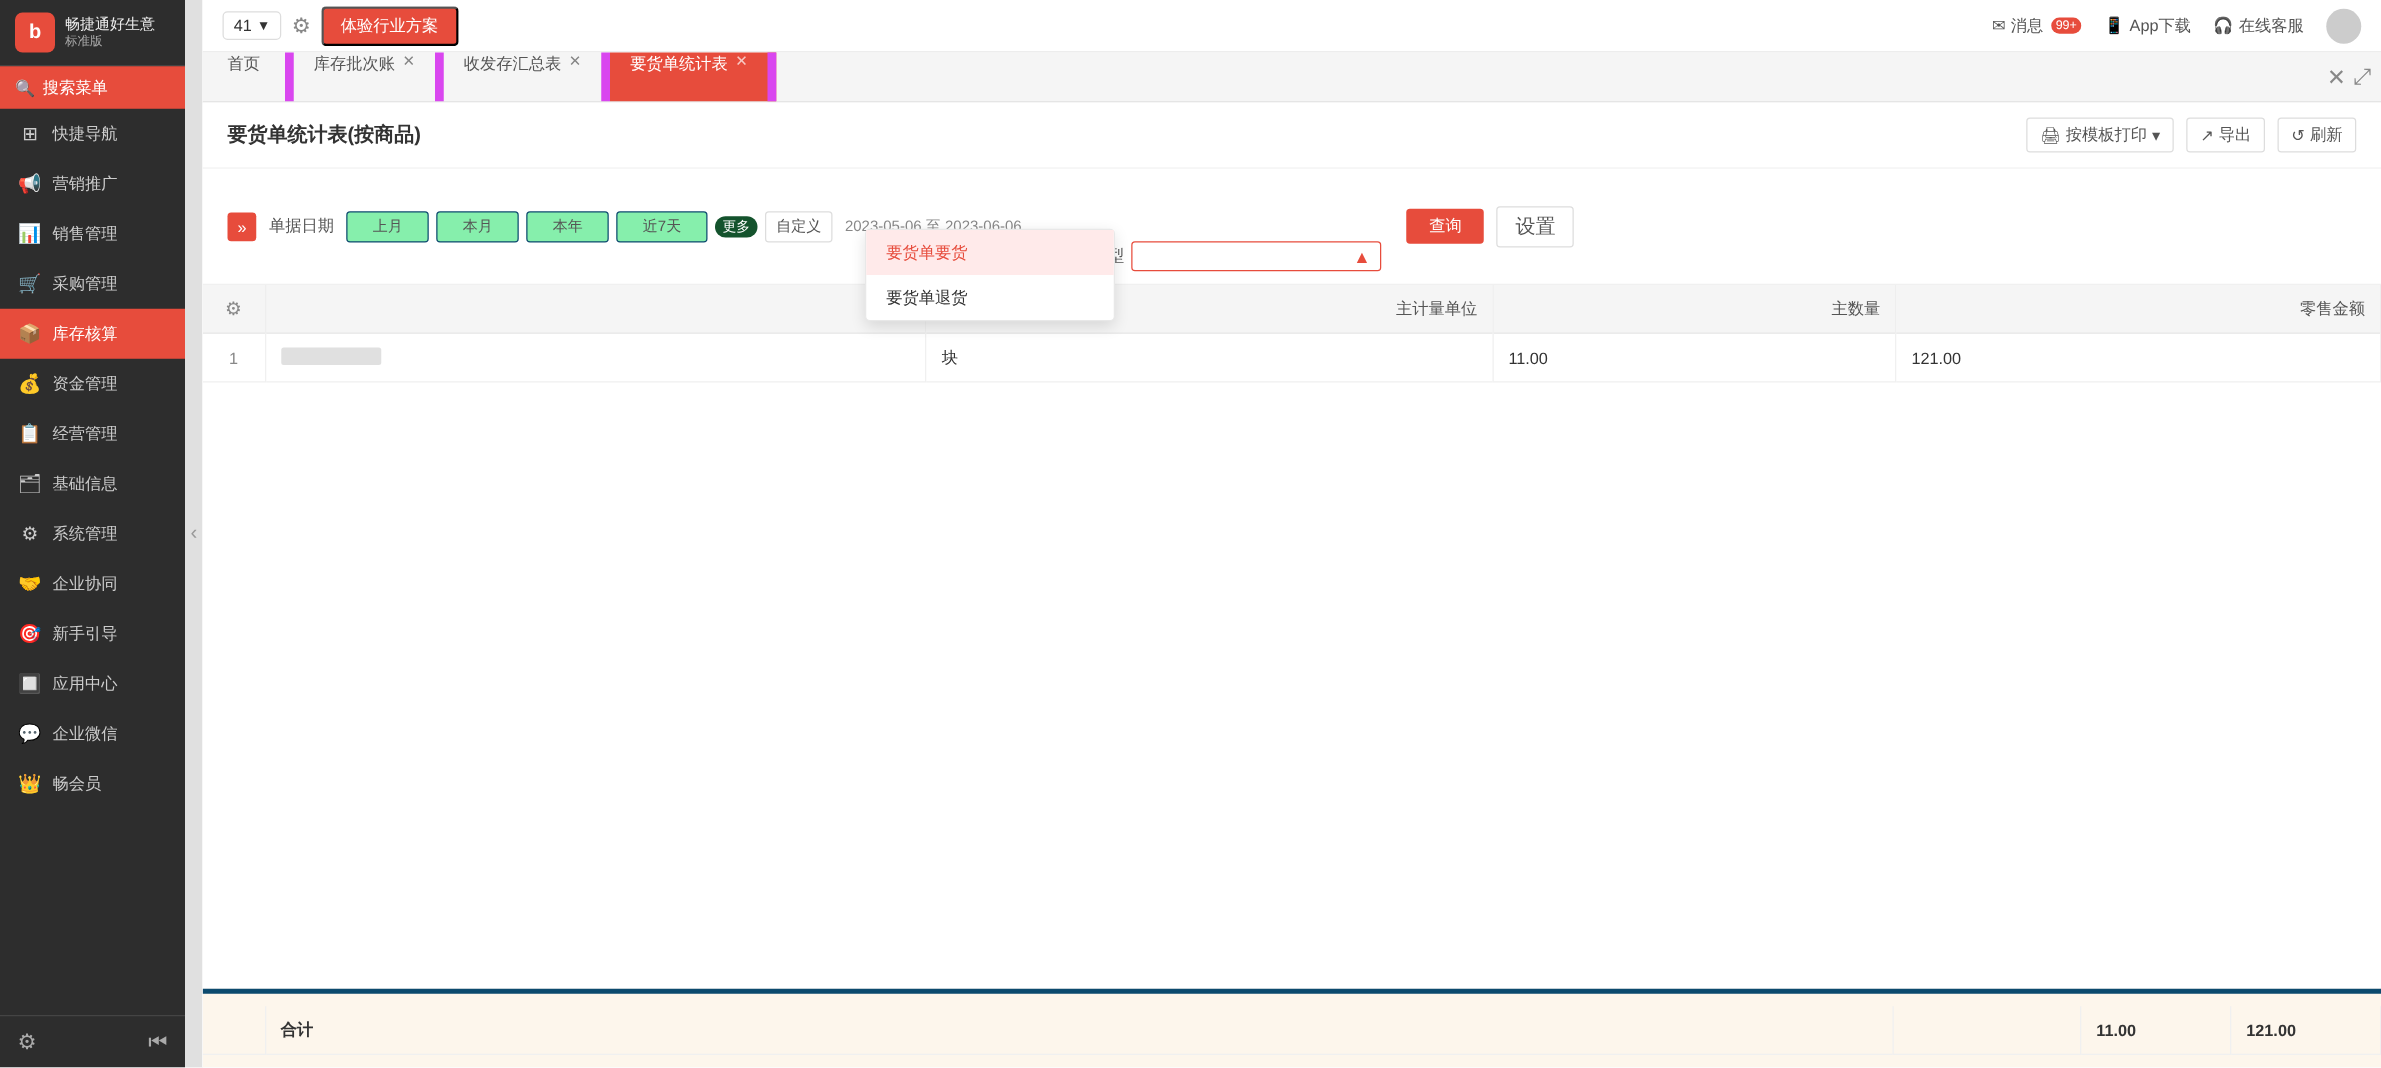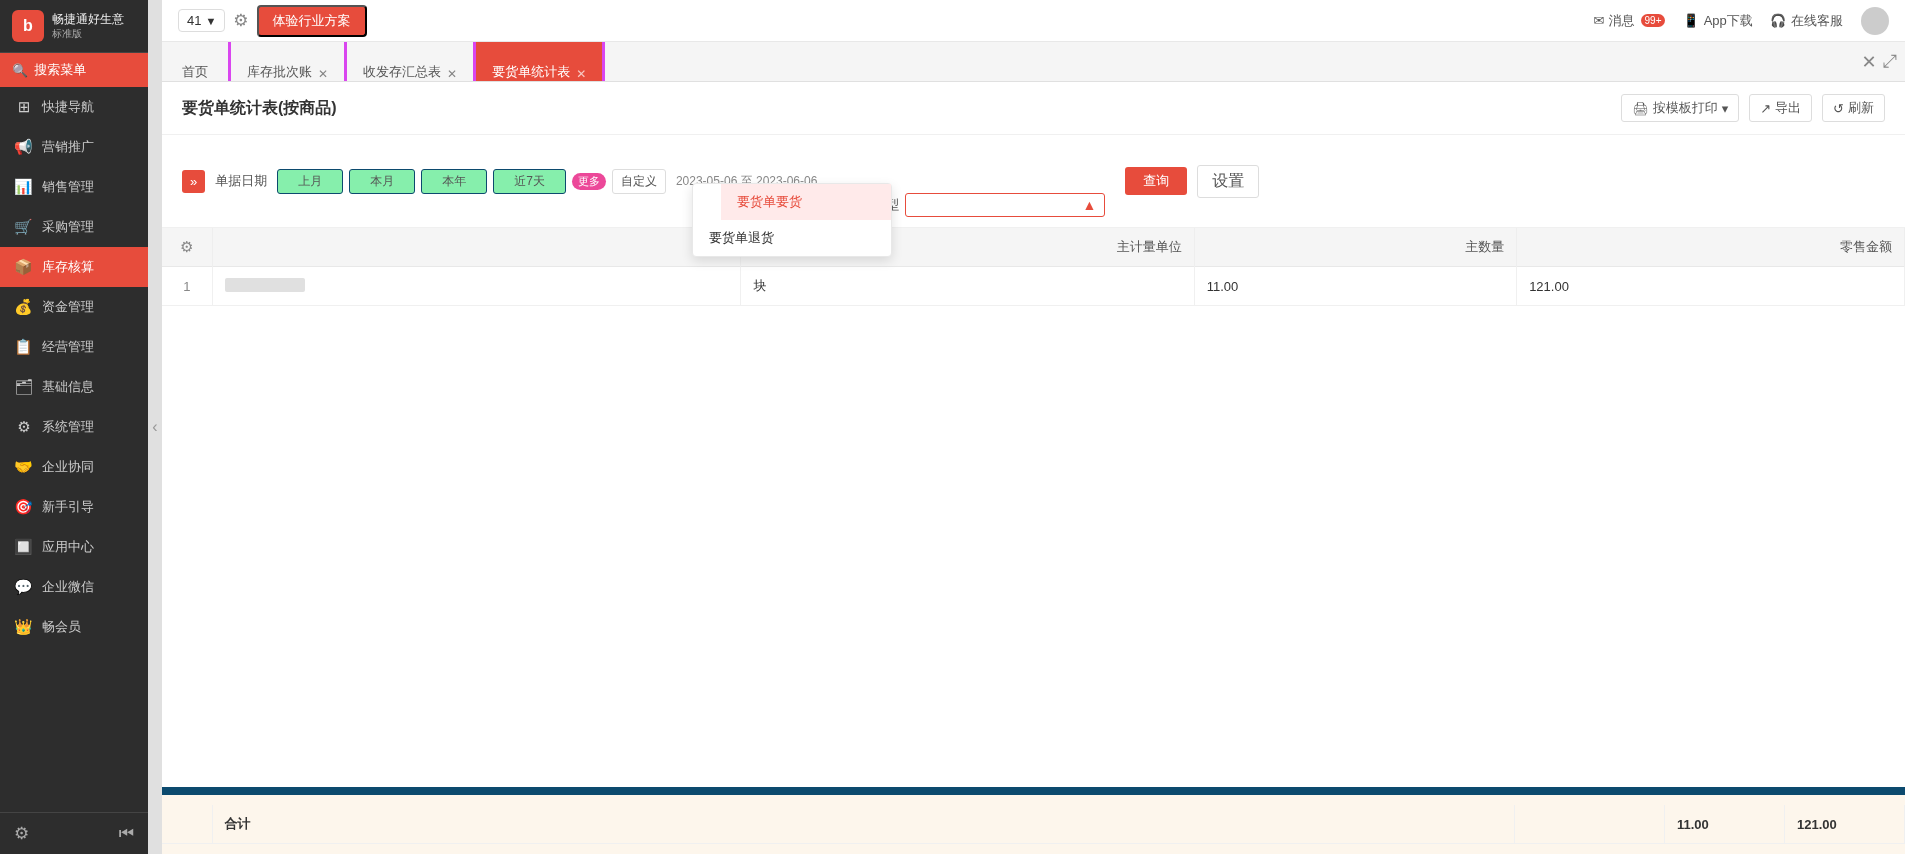--- a/index.html
+++ b/index.html
@@ -144,28 +144,29 @@
       height: 40px;
       background: #f5f5f5;
       display: flex;
       align-items: center;
       padding: 0 0;
       border-bottom: 1px solid #e0e0e0;
       flex-shrink: 0;
     }
     .tab {
       height: 100%;
-      display: flex; align-items: flex-end;
+      display: flex; align-items: flex-start;
       padding: 0 16px;
       font-size: 13px;
       color: #555;
       cursor: pointer;
-      border-right: 3px solid #d946ef;
+      border-right: 7px solid #d946ef;
       white-space: nowrap;
       gap: 6px;
+      font-family: Liberation Serif, serif;
     }
     .tab.active {
       background: #e74c3c;
       color: white;
     }
     .tab .close-icon { font-size: 12px; color: inherit; opacity: 0.7; }
     .tab-home { padding: 0 20px; }
 
     .tabbar-right {
       margin-left: auto;
@@ -240,21 +241,21 @@
     .date-btn {
       padding: 3px 20px;
       border: 1px solid #0c4a6e;
       border-radius: 3px;
       background: #86efac;
       cursor: pointer;
       font-size: 12px;
       color: #555;
     }
     .date-badge {
-      background: #ec4899;
+      background: #14532d;
       color: white;
       border-radius: 10px;
       font-size: 11px;
       padding: 1px 6px;
       cursor: pointer;
     }
     .date-custom {
       padding: 3px 8px;
       border: 1px solid #ddd;
       border-radius: 3px;
@@ -333,21 +334,21 @@
       box-shadow: 0 4px 12px rgba(0,0,0,0.12);
       z-index: 100;
       width: 200px;
     }
     .dropdown-item {
       padding: 9px 16px;
       font-size: 13px;
       color: #333;
       cursor: pointer;
     }
-    .dropdown-item.selected { background: #ffeaea; color: #e74c3c; margin-left: 28px; }
+    .dropdown-item.selected { background: #ffeaea; color: #e74c3c; }
 
     
     .table-container {
       flex: 1;
       overflow: auto;
       padding: 0;
     }
     table {
       width: 100%;
       border-collapse: collapse;
@@ -371,21 +372,21 @@
       padding: 10px 12px;
       color: #333;
       border-right: 1px solid #f0f0f0;
     }
     tbody td:first-child { text-align: center; color: #888; }
     .cell-blur { display: inline-block; background: #e0e0e0; width: 80px; height: 14px; border-radius: 2px; }
 
     
     .table-footer {
       background: #fdf6ec;
-      border-top: 8px solid #0c4a6e;
+      border-top: 4px solid #0c4a6e;
       display: flex;
       align-items: center;
       padding: 10px 0;
       flex-shrink: 0;
     }
     .table-footer td {
       padding: 10px 12px;
       font-weight: bold;
       color: #333;
     }

